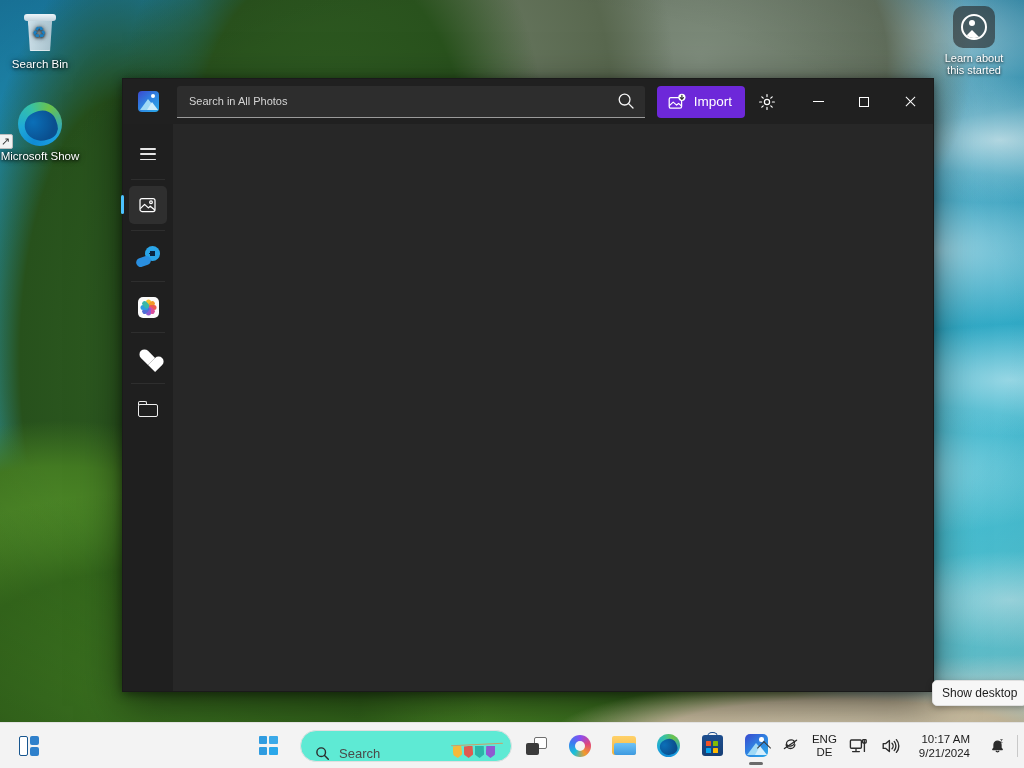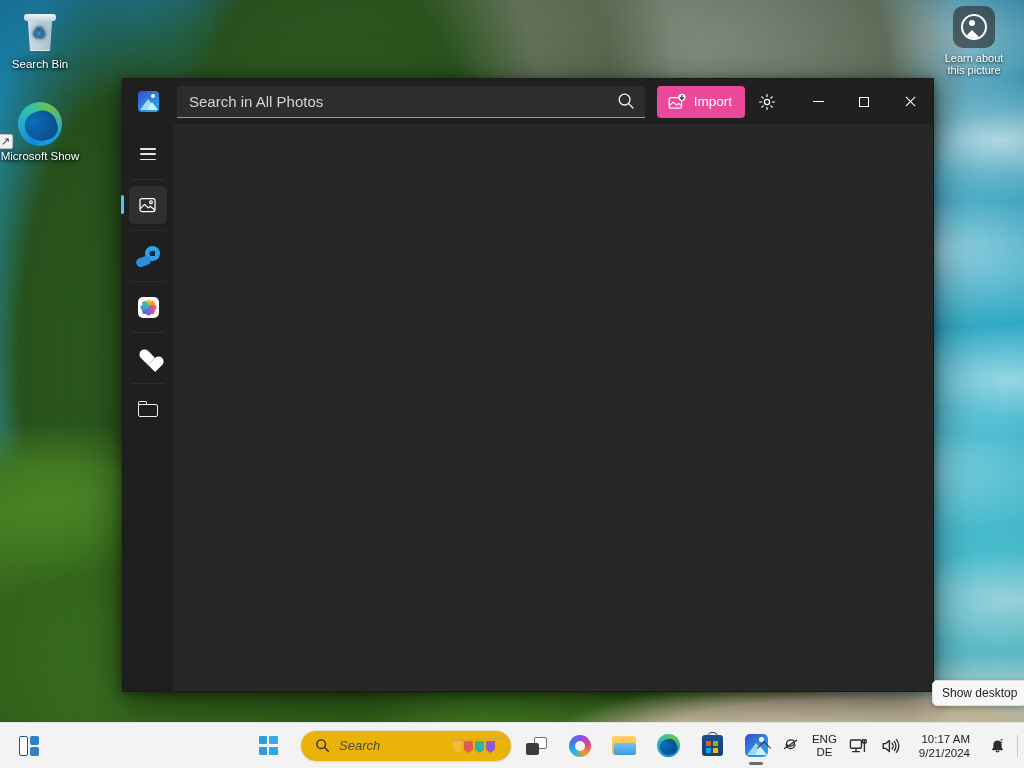--- a/index.html
+++ b/index.html
@@ -135,29 +135,29 @@
     border-left:5px solid transparent; border-right:6px solid transparent; border-bottom:8px solid #cdecfb; }
   .photos-appicon .sun { position:absolute; right:4px; top:3px; width:4px; height:4px; background:#fff; border-radius:50%; }
 
   .searchbox {
     flex:0 0 468px; height:32px; background:#2d2d2d; border-bottom:1px solid #9a9a9a;
     display:flex; align-items:center; padding:0 10px 0 12px; border-radius:3px 3px 0 0;
     margin-left:4px;
   }
   .searchbox input {
     flex:1; background:transparent; border:none; outline:none;
-    color:#fff; font-size:15px; font-family:"Liberation Sans", sans-serif;
+    color:#fff; font-size:11px; font-family:"Liberation Sans", sans-serif;
   }
   .searchbox input::placeholder { color:#d4d4d4; opacity:1; }
   .search-ico { width:18px; height:18px; opacity:.95; }
 
   .tb-spacer { flex:1 1 auto; }
 
   .import-btn {
-    height:32px; background:#ec4899; border-radius:4px; display:flex; align-items:center; gap:8px;
+    height:32px; background:#6d28d9; border-radius:4px; display:flex; align-items:center; gap:8px;
     padding:0 13px 0 11px; font-size:13.5px; color:#fff; cursor:default; margin-right:4px;
   }
   .import-ico { width:18px; height:18px; }
 
   .gear-btn { width:36px; height:32px; display:flex; align-items:center; justify-content:center; border-radius:4px; cursor:default; }
 
   .wincontrols { display:flex; margin-left:10px; }
   .wc { width:46px; height:45px; display:flex; align-items:center; justify-content:center; cursor:default; }
   .wc .bar { width:11px; height:1px; background:#fff; }
   .wc .sq { width:10px; height:10px; border:1px solid #fff; }
@@ -247,22 +247,22 @@
   .wi-c { width:9px; height:9px; background:#2f80cb; }
 
   .start-ico { width:19px; height:19px; display:grid; grid-template-columns:1fr 1fr; grid-template-rows:1fr 1fr; gap:2.4px; }
   .start-ico i { background:#2f9ce0; border-radius:1px; }
   .start-ico i:nth-child(1){ background:#2f9ce0; }
   .start-ico i:nth-child(2){ background:#3aa9e8; }
   .start-ico i:nth-child(3){ background:#2f9ce0; }
   .start-ico i:nth-child(4){ background:#2aa7ea; }
 
   .tb-search {
-    height:32px; width:212px; background:#eab308; border:1px solid #e0e0e0; border-radius:16px;
-    display:flex; align-items:center; padding:0 6px 0 14px; gap:9px; margin-left:8px;font-style:italic;
+    height:32px; width:212px; background:#5eead4; border:1px solid #e0e0e0; border-radius:16px;
+    display:flex; align-items:flex-end; padding:0 6px 0 14px; gap:9px; margin-left:8px;
   }
   .tb-search .label { font-size:13px; color:#4a4a4a; flex:1; }
   .tb-search .mag { width:15px; height:15px; }
 
   
   .banner { width:52px; height:20px; position:relative; margin-right:2px; }
   .banner .rope { position:absolute; left:0; top:3px; width:52px; height:1.2px; background:#c9a06a;
     border-radius:1px; transform:rotate(-3deg); }
   .flag { position:absolute; top:5px; width:9px; height:12px; clip-path:polygon(0 0,100% 0,100% 72%,50% 100%,0 72%); }
 
@@ -340,21 +340,21 @@
       <div class="shortcut-arrow">↗</div>
     </div>
     <span class="lbl">Microsoft Show</span>
   </div>
 
   <div id="learn-widget">
     <div class="learn-btn">
       <div class="learn-circle"></div>
     </div>
     <span>Learn about</span><br>
-    <span>this picture</span>
+    <span>this started</span>
   </div>
 
   <div id="photos-window">
 
     <div class="titlebar">
       <div class="app-icon-wrap">
         <div class="photos-appicon">
           <div class="sun"></div>
             <div class="mtn"></div>
             <div class="mtn2"></div>

